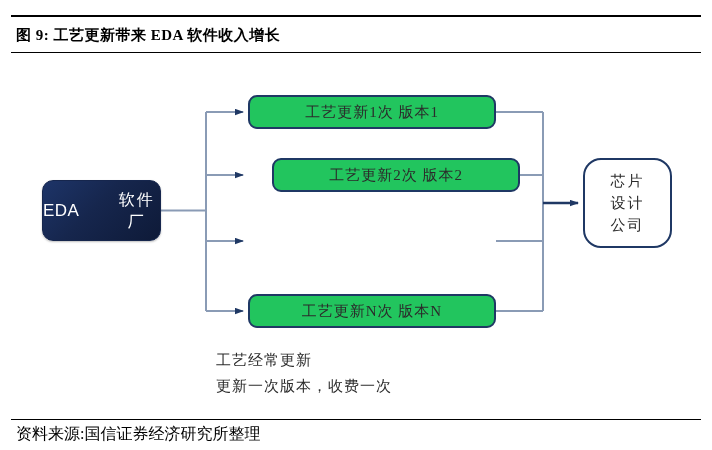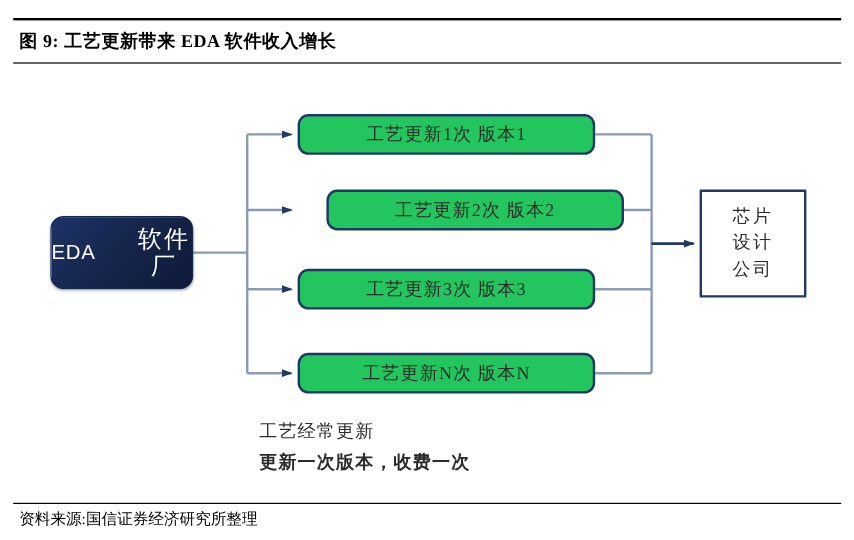--- a/index.html
+++ b/index.html
@@ -52,21 +52,21 @@
   .rule-bottom {
     position: absolute;
     left: 11px; top: 419px;
     width: 690px; height: 1px;
     background: #000000;
   }
   .source-note {
     position: absolute;
     left: 16px; top: 424px;
     font-family: "Liberation Serif", "DejaVu Serif", serif;
-    font-size: 13px;
+    font-size: 16px;
     color: #000000;
     white-space: nowrap;
   }
 
   
   .diagram {
     position: absolute;
     left: 0; top: 55px;
     width: 712px;
     height: 360px;
@@ -96,21 +96,21 @@
     color: #ffffff;
   }
   .node-eda .line-en {
     font-family: "Liberation Sans", "DejaVu Sans", sans-serif;
     font-size: 17px;
     line-height: 20px;
     letter-spacing: 0.5px;
   }
   .node-eda .line-cn {
     font-family: "Liberation Serif", "DejaVu Serif", serif;
-    font-size: 20px;
+    font-size: 16px;
     line-height: 22px;
     letter-spacing: 2px;
     margin-left: 34px;
   }
 
   .node-step {
     width: 248px; height: 34px;
     left: 248px;
     border: 2px solid #1f3864;
     border-radius: 9px;
@@ -122,21 +122,21 @@
   }
   .node-step.s1 { top: 40px; }
   .node-step.s2 { top: 103px; margin-left: 24px; }
   .node-step.s3 { top: 169px; }
   .node-step.s4 { top: 239px; }
 
   .node-chip {
     left: 583px; top: 103px;
     width: 89px; height: 90px;
     border: 2px solid #1f3864;
-    border-radius: 1px;
+    border-radius: 18px;
     background: #ffffff;
     flex-direction: column;
     font-family: "Liberation Serif", "DejaVu Serif", serif;
     font-size: 15px;
     color: #2b2b2b;
     letter-spacing: 2px;
     line-height: 22px;
   }
 
   
@@ -145,21 +145,21 @@
     left: 216px; top: 292px;
     width: 310px;
     text-align: left;
     font-family: "Liberation Serif", "DejaVu Serif", serif;
     font-size: 15px;
     color: #2b2b2b;
     letter-spacing: 1px;
     line-height: 26px;
   }
   .caption .l1 { display: block; }
-  .caption .l2 { display: block; font-weight: bold; }
+  .caption .l2 { display: block; }
 </style>
 </head>
 <body>
 
 <div class="figure-root">
 
   <div class="rule-top"></div>
   <div class="figure-title">图 9:  工艺更新带来 EDA 软件收入增长</div>
   <div class="rule-under-title"></div>
 
@@ -219,23 +219,20 @@
       <span class="line-en">EDA</span>
       <span class="line-cn">软件厂</span>
     </div>
 
     <div class="node node-step s1">
       <span>工艺更新1次  版本1</span>
     </div>
     <div class="node node-step s2">
       <span>工艺更新2次  版本2</span>
     </div>
-    <div class="node node-step s3">
-      <span>工艺更新3次  版本3</span>
-    </div>
     <div class="node node-step s4">
       <span>工艺更新N次  版本N</span>
     </div>
 
     <div class="node node-chip">
       <span>芯片</span>
       <span>设计</span>
       <span>公司</span>
     </div>
 

